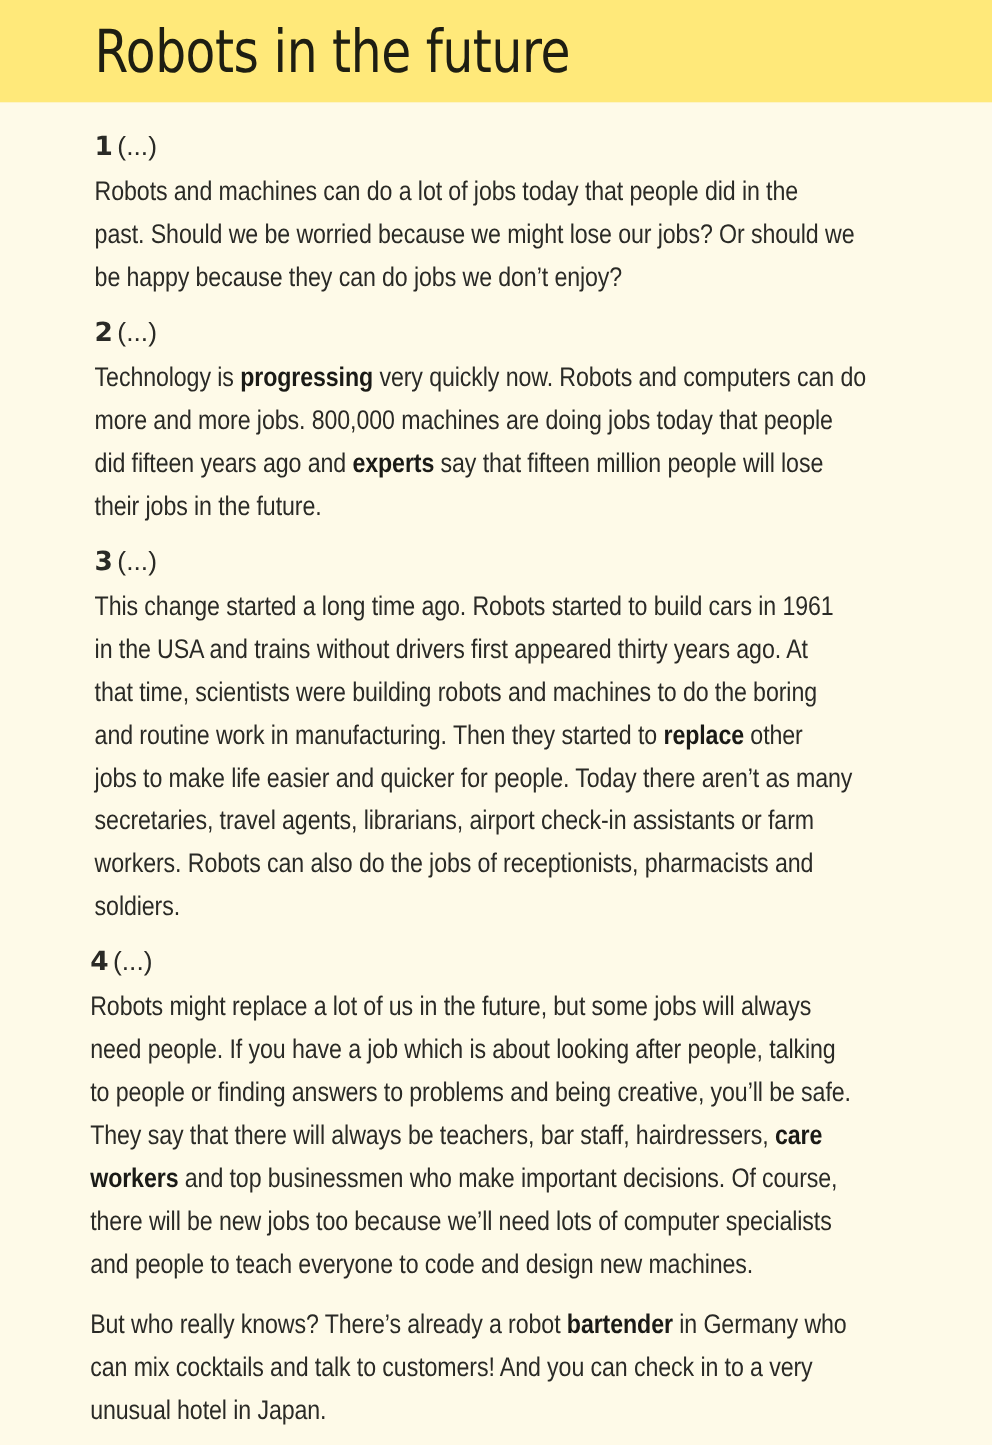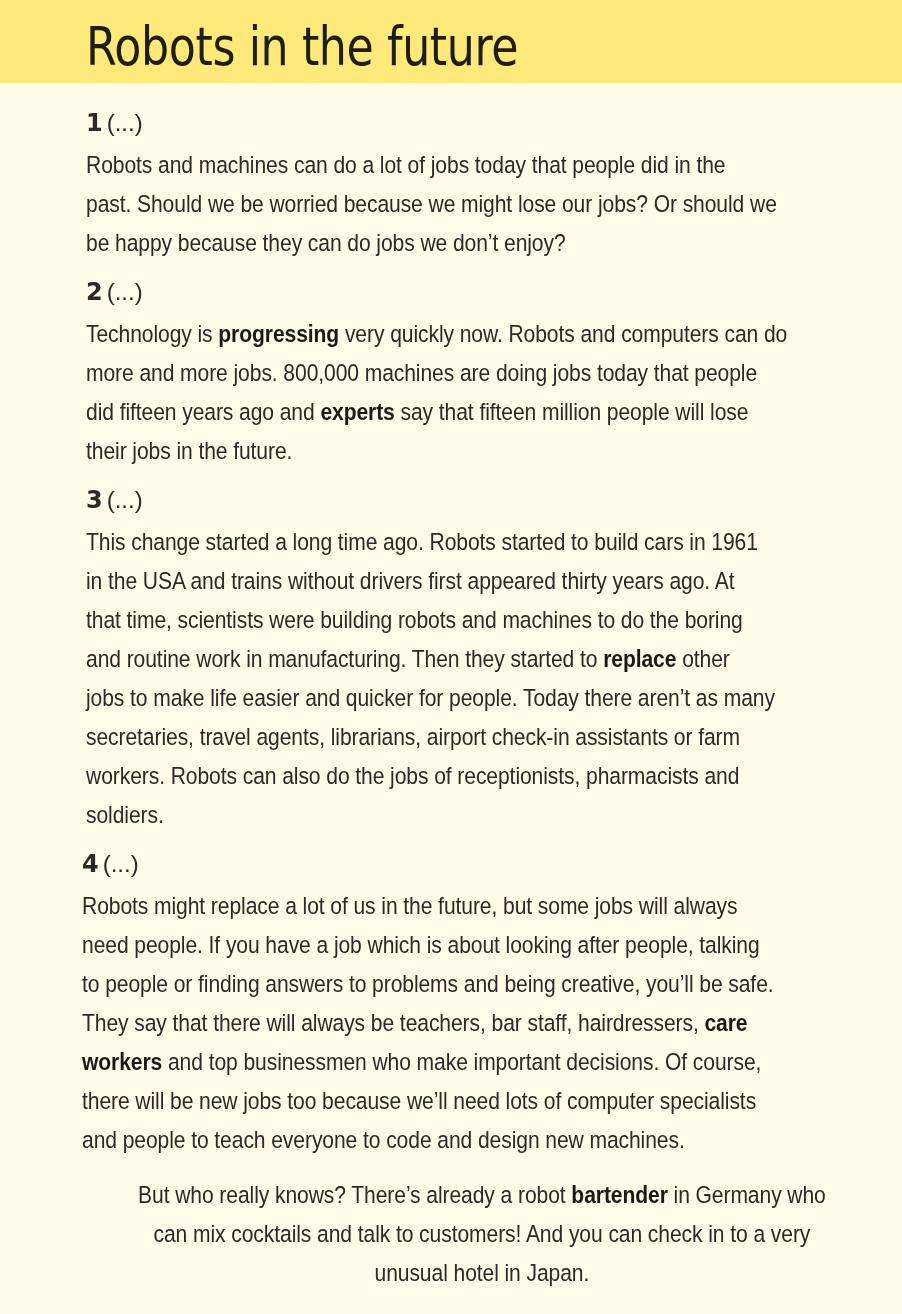--- a/index.html
+++ b/index.html
@@ -3,34 +3,34 @@
 <meta charset="utf-8">
 <style>
   html, body { margin: 0; padding: 0; }
   body {
     width: 902px; height: 1314px; overflow: hidden;
     background: #fefae8;
     font-family: "Liberation Sans", "DejaVu Sans", sans-serif;
     color: #2a2a26;
   }
   .header {
-    height: 83px; background: #ffe97a;
+    height: 93px; background: #ffe97a;
     box-sizing: border-box; padding-left: 86px;
   }
   .title {
     margin: 0; font-weight: 400; font-size: 54px; line-height: 93px;
     color: #1e1e12; letter-spacing: -0.5px;
     font-family: "DejaVu Sans", sans-serif;
     transform: scaleX(0.82); transform-origin: left center;
     white-space: nowrap;
   }
   .content { padding: 24px 30px 0 86px; }
   .section { margin-bottom: 14px; }
   .section.s4 { margin-left: -4px; }
-  .section.closing { margin-left: -4px; margin-top: 16px; text-align: center; }
+  .section.closing { margin-left: -4px; margin-top: 16px; }
   .num-line { font-size: 24px; line-height: 32px; height: 32px; margin-bottom: 6px; white-space: nowrap; }
   .num { font-weight: 700; font-family: "DejaVu Sans", sans-serif; }
   .ellipsis { margin-left: 4px; }
   .para {
     font-size: 24.5px; line-height: 39px; margin: 0;
     transform: scaleX(0.86); transform-origin: left top;
     width: 930px; letter-spacing: -0.1px;
   }
   .line { display: block; white-space: nowrap; }
   b { font-weight: 700; color: #1a1a16; }

